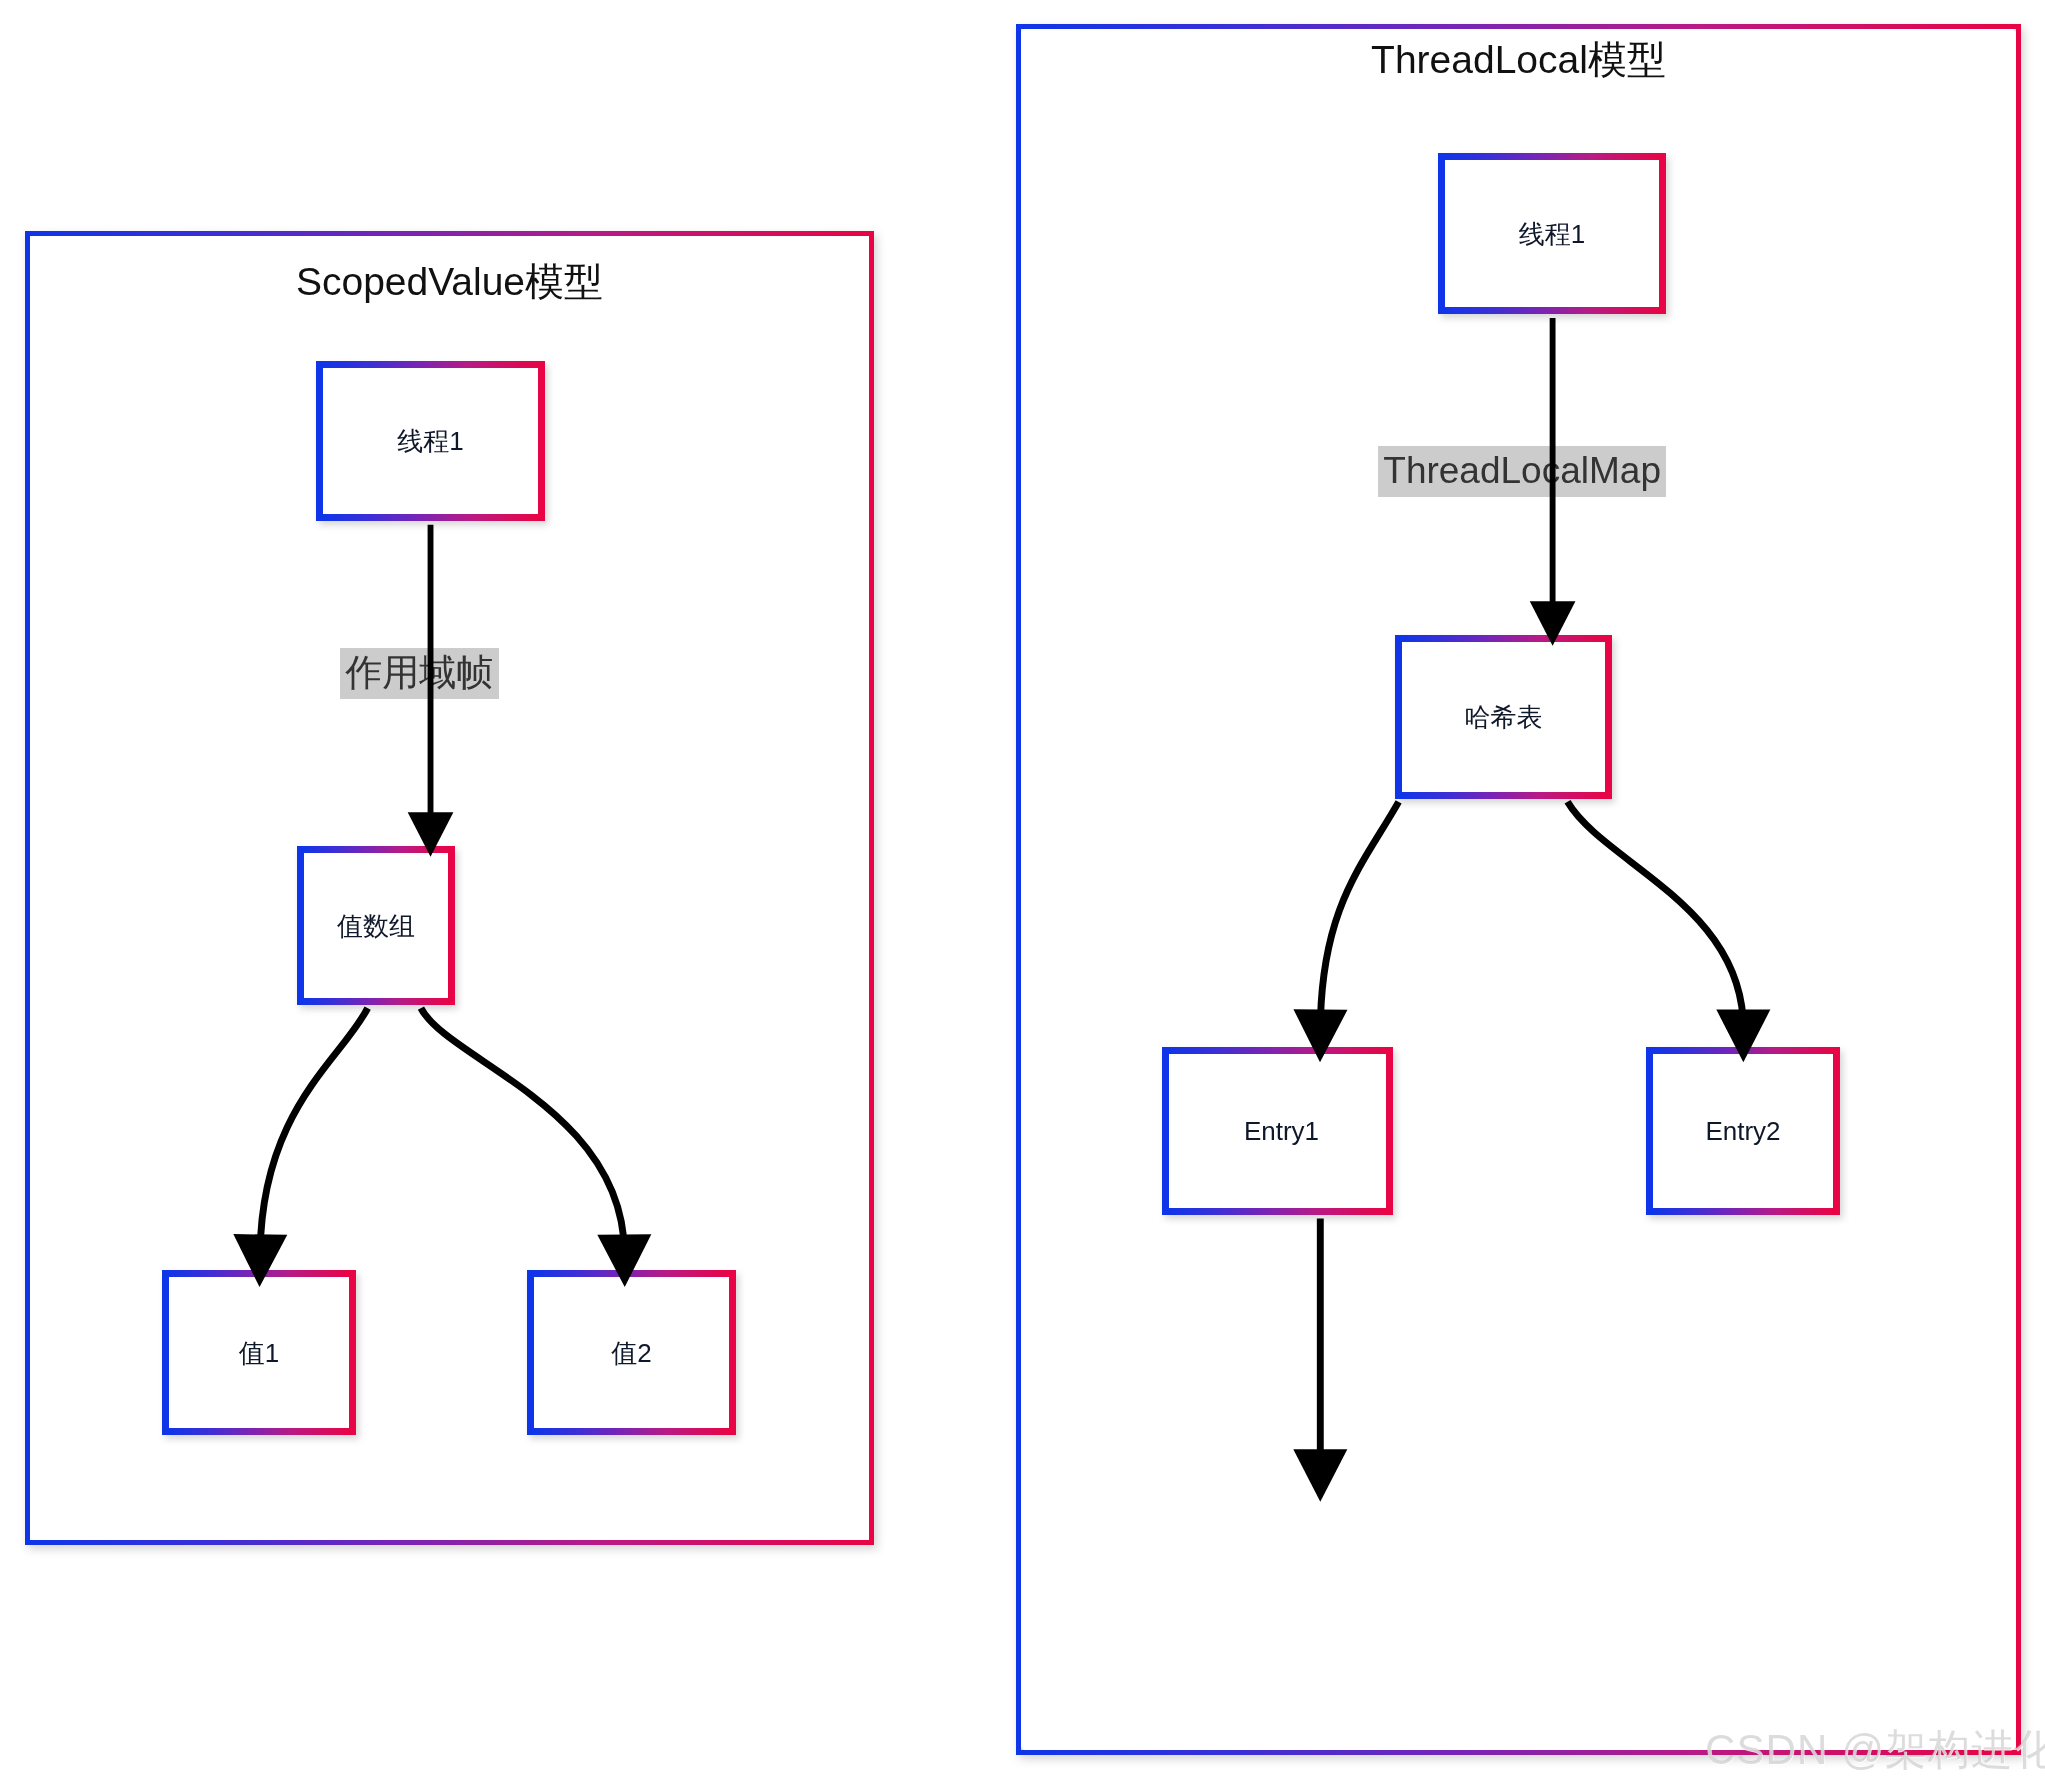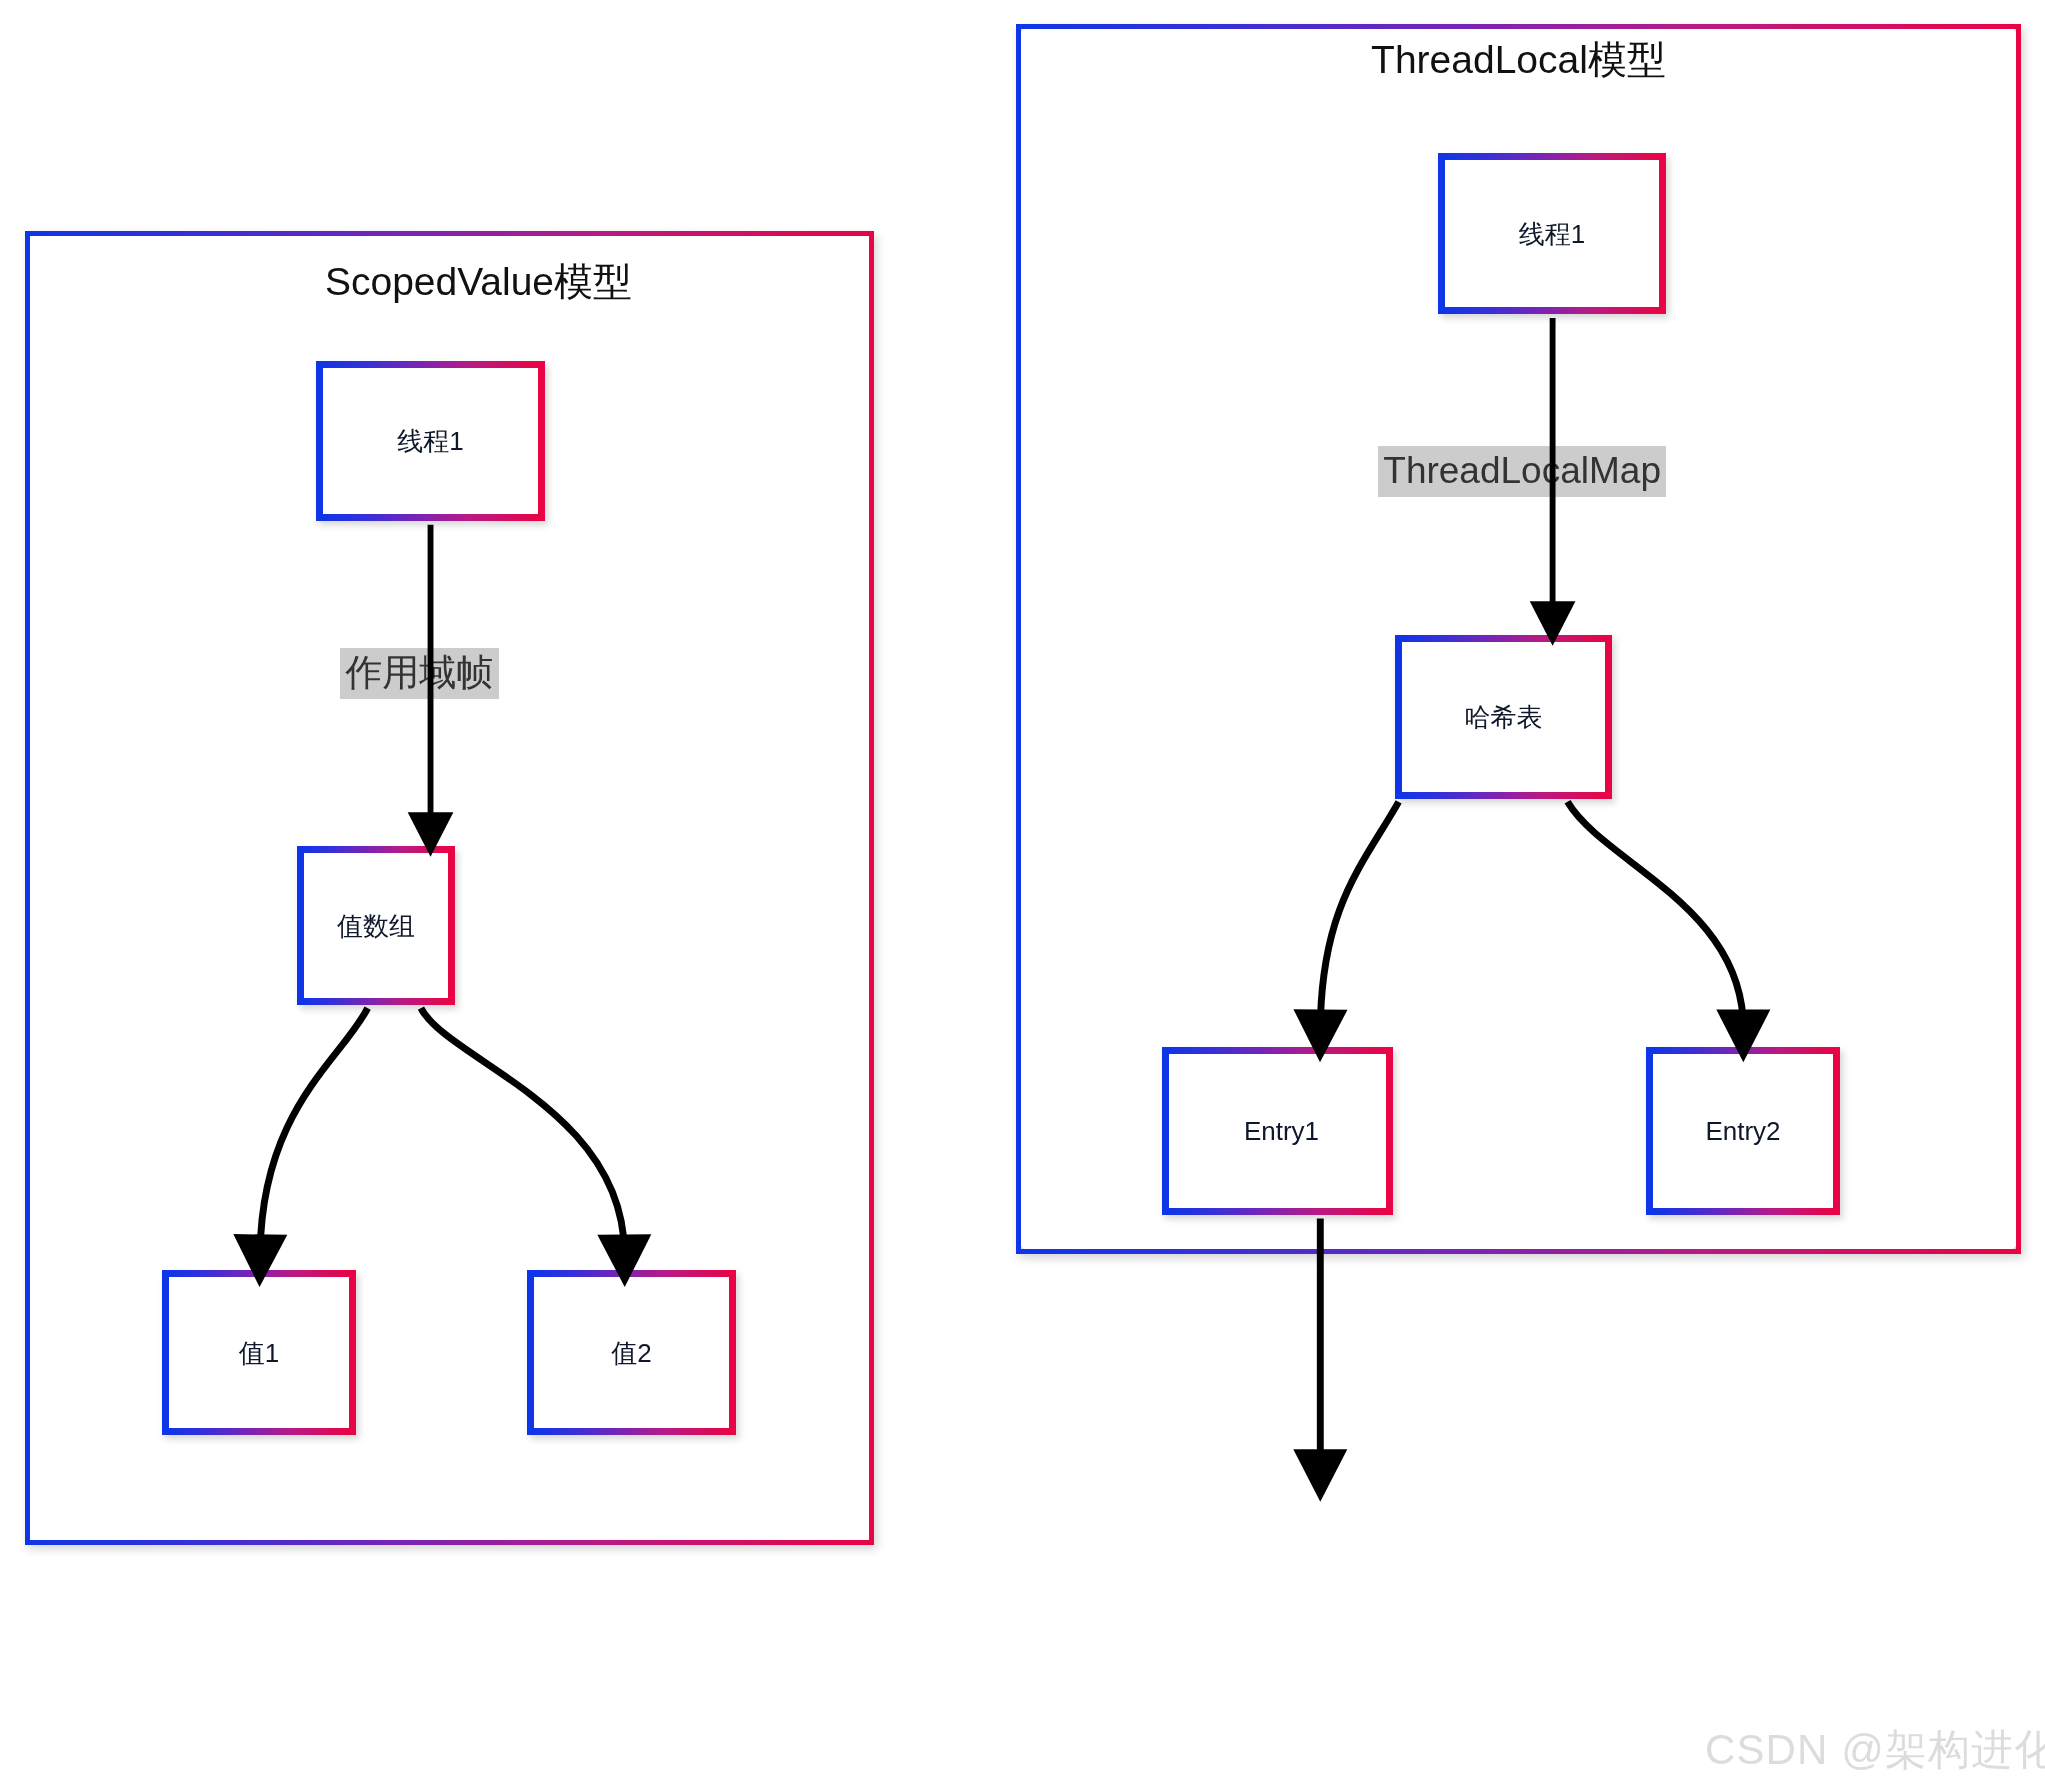--- a/index.html
+++ b/index.html
@@ -62,42 +62,42 @@
     letter-spacing:1.1px;
     text-shadow:0.5px 1.1px 0 rgba(255,255,255,0.85);
   }
 </style>
 </head>
 <body>
 
 <div id="stage">
 
   <div class="gbox panel" style="left:25px;top:231px;width:849px;height:1314px;">
-    <div class="panel-title" style="top:25.6px;margin-left:29px;">ScopedValue模型</div>
+    <div class="panel-title" style="top:25.6px;">ScopedValue模型</div>
   </div>
 
   <div class="gbox" style="left:316px;top:361px;width:229px;height:160px;">
     <span class="node-label">线程1</span>
   </div>
 
   <div class="gbox" style="left:297px;top:846px;width:158px;height:159px;">
     <span class="node-label">值数组</span>
   </div>
 
   <div class="gbox" style="left:162px;top:1270px;width:194px;height:165px;">
     <span class="node-label">值1</span>
   </div>
 
   <div class="gbox" style="left:527px;top:1270px;width:209px;height:165px;">
     <span class="node-label">值2</span>
   </div>
 
   <div class="edge-label" style="left:340px;top:648px;">作用域帧</div>
 
-  <div class="gbox panel" style="left:1016px;top:24px;width:1005px;height:1230px;border-radius:22px;">
+  <div class="gbox panel" style="left:1016px;top:24px;width:1005px;height:1731px;border-radius:22px;">
     <div class="panel-title" style="top:10.7px;">ThreadLocal模型</div>
   </div>
 
   <div class="gbox" style="left:1438px;top:153px;width:228px;height:161px;">
     <span class="node-label">线程1</span>
   </div>
 
   <div class="gbox" style="left:1375px;top:635px;width:217px;height:164px;margin-left:20px;">
     <span class="node-label">哈希表</span>
   </div>

